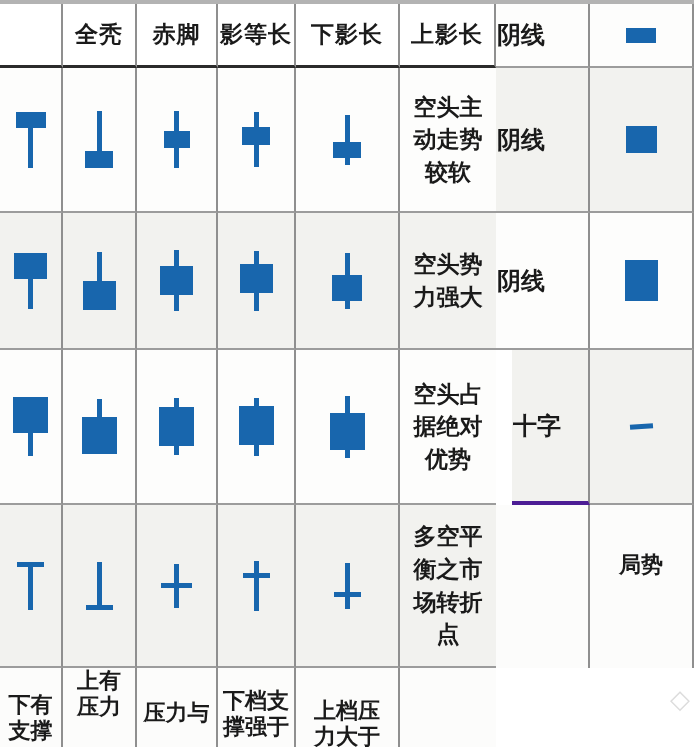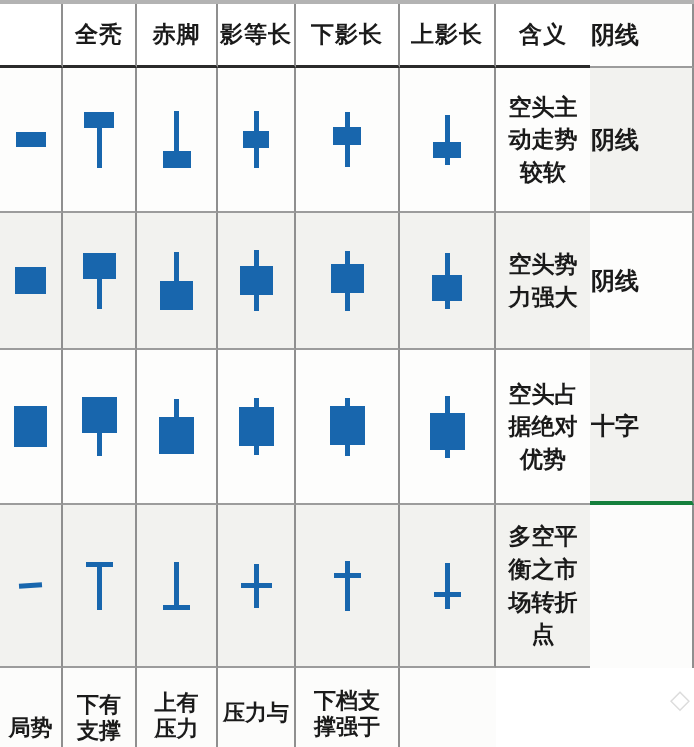--- a/index.html
+++ b/index.html
@@ -18,51 +18,50 @@
     border-right:2px solid #8f8f8f;border-bottom:2px solid #9c9c9c;overflow:visible;
   }
   .last-col{border-right:none;}
   .header-cell{
     font-size:23px;font-weight:bold;letter-spacing:1px;background:#ffffff;
     border-bottom:3px solid #2b2b2b;
   }
   .row-bg-a{background:#fdfdfc;}
   .row-bg-b{background:#f2f2ef;}
   .label-cell{font-size:24px;font-weight:bold;justify-content:flex-start;padding-left:1px;}
-  .dark-bottom{border-bottom:4px solid #15803d;}
+  .dark-bottom{border-bottom:4px solid #4c1d95;margin-left:16px;}
   .meaning-cell{font-size:23px;font-weight:bold;line-height:1.42;text-align:center;}
   .meaning-cell .inner{width:78px;text-align:center;}
   .candle{display:flex;flex-direction:column;align-items:center;}
   .wick{width:5px;}
   .bottom-cell{
     font-size:22px;font-weight:bold;line-height:26px;white-space:pre-line;text-align:center;
     align-items:flex-start;background:#fcfcfb;border-bottom:none;
   }
-  .bc1{padding-top:47px;} .bc2{padding-top:24px;} .bc3{padding-top:22px;}
+  .bc1{padding-top:47px;} .bc2{padding-top:24px;} .bc3{}
   .bc4{padding-top:32px;} .bc5{padding-top:20px;} .bc6{padding-top:30px;}
   .watermark{
     position:absolute;top:684px;right:2px;z-index:5;
     font-size:31px;font-weight:bold;letter-spacing:2px;
     color:rgba(218,218,218,0.95);display:flex;align-items:center;gap:2px;
     pointer-events:none;
   }
   .watermark .dia{font-size:26px;}
 </style>
 </head>
 <body>
 
 <div class="screen">
   <div id="grid" class="grid">
       <div class="cell header-cell"></div>
       <div class="cell header-cell">全秃</div>
       <div class="cell header-cell">赤脚</div>
       <div class="cell header-cell">影等长</div>
       <div class="cell header-cell">下影长</div>
       <div class="cell header-cell">上影长</div>
-      <div class="cell header-cell last-col">含义</div>
       <div class="cell label-cell row-bg-a">阴线</div>
       <div class="cell candle-cell row-bg-a">
         <div class="candle">
           <div class="wick" style="height: 0px; background: transparent;"></div>
           <div style="width: 30px; height: 15px; background: rgb(24, 102, 173);"></div>
           <div class="wick" style="height: 0px; background: transparent;"></div>
         </div>
       </div>
       <div class="cell candle-cell row-bg-a">
         <div class="candle">
@@ -242,18 +241,20 @@
       </div>
       <div class="cell bottom-cell bc0"></div>
       <div class="cell bottom-cell bc1">局势</div>
       <div class="cell bottom-cell bc2">下有
 支撑</div>
       <div class="cell bottom-cell bc3">上有
 压力</div>
       <div class="cell bottom-cell bc4">压力与</div>
       <div class="cell bottom-cell bc5">下档支
 撑强于</div>
+      <div class="cell bottom-cell bc6">上档压
+力大于</div>
       <div class="cell bottom-cell bc7 last-col"></div>
     </div>
   <div class="watermark">
     <span class="dia">◇</span>
   </div>
 </div>
 
 </body></html>

